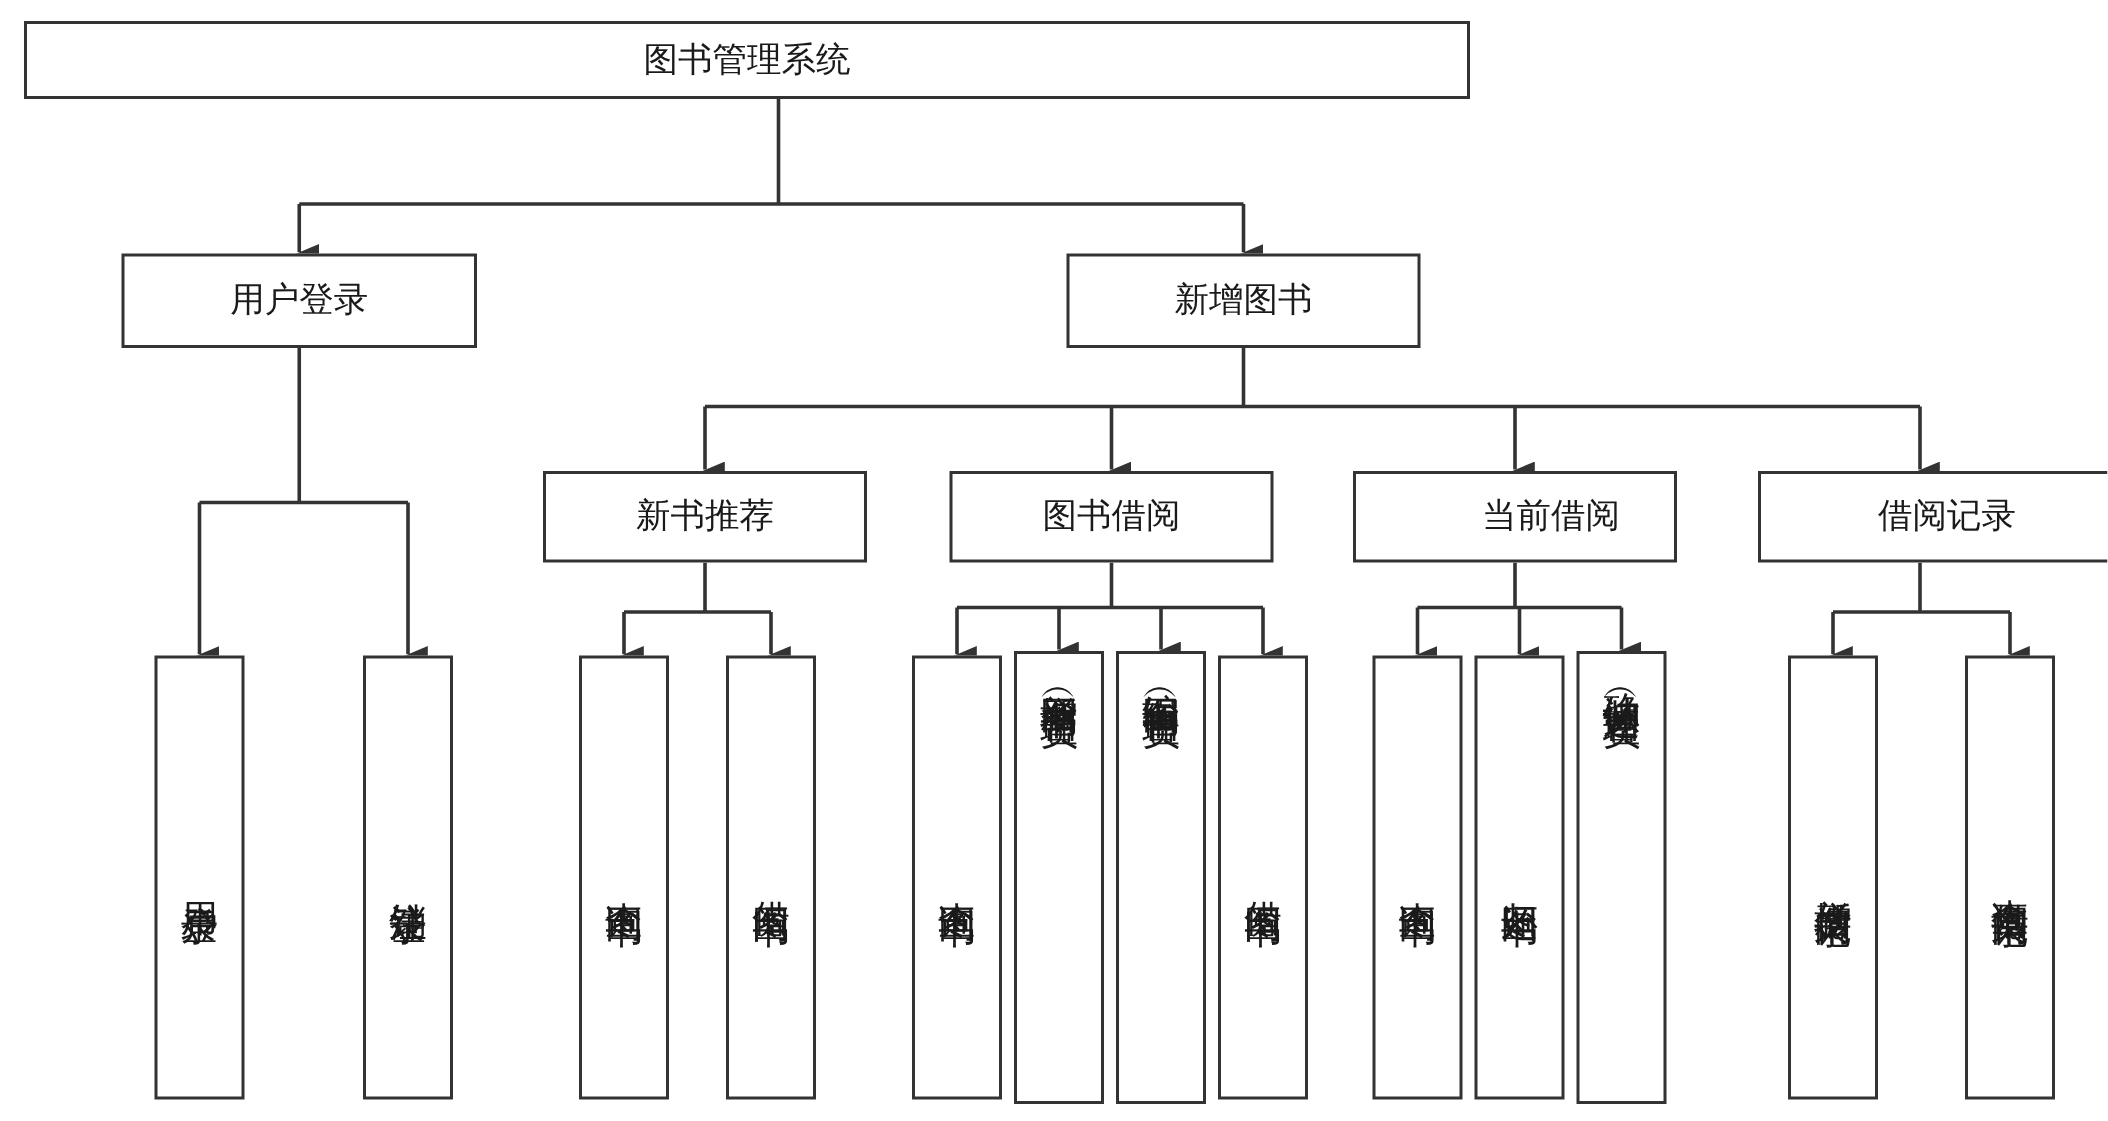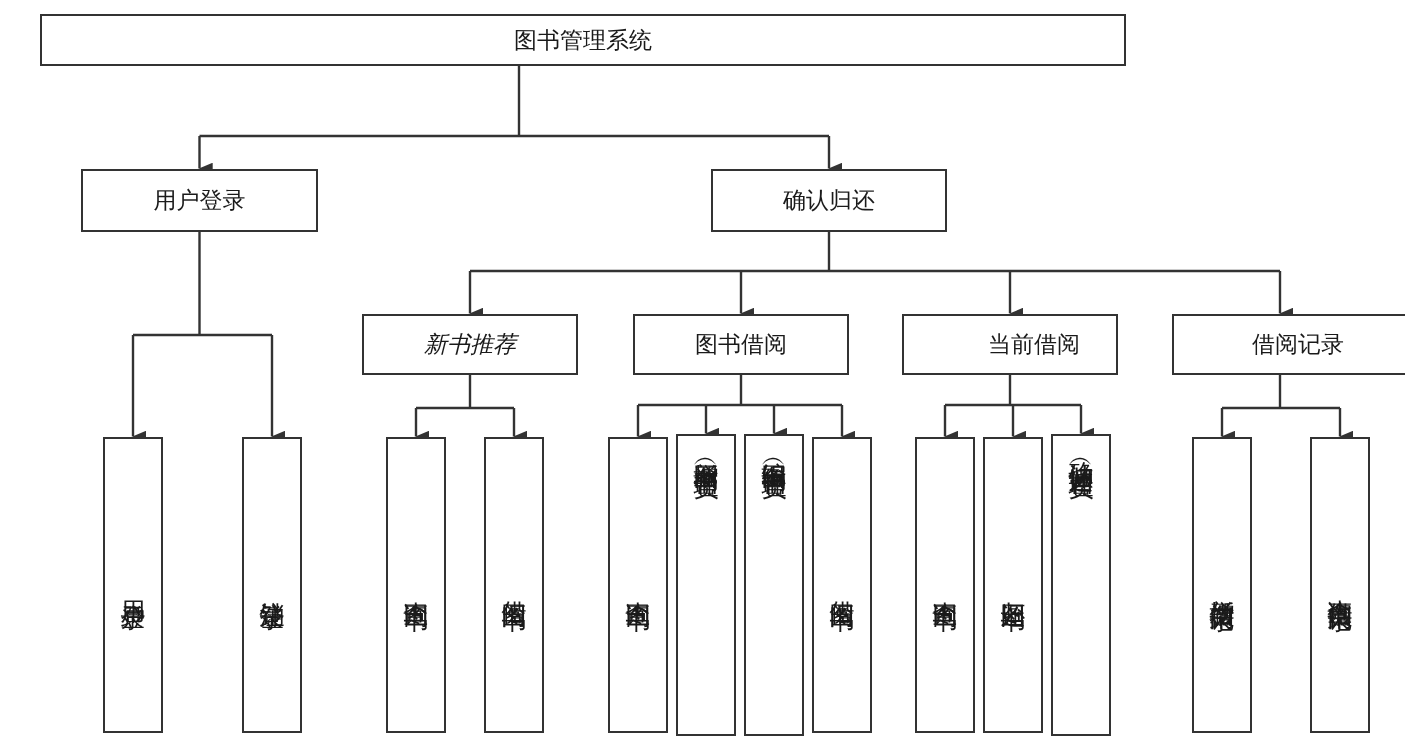--- a/index.html
+++ b/index.html
@@ -121,30 +121,30 @@
         <line x1="1013" y1="405" x2="1013" y2="436" stroke="#333333" stroke-width="2.4" marker-end="url(#arrowhead)"></line>
         <line x1="1081" y1="405" x2="1081" y2="433" stroke="#333333" stroke-width="2.4" marker-end="url(#arrowhead)"></line>
         <line x1="1280" y1="375" x2="1280" y2="408" stroke="#333333" stroke-width="2.4"></line>
         <line x1="1222" y1="408" x2="1340" y2="408" stroke="#333333" stroke-width="2.4"></line>
         <line x1="1222" y1="408" x2="1222" y2="436" stroke="#333333" stroke-width="2.4" marker-end="url(#arrowhead)"></line>
         <line x1="1340" y1="408" x2="1340" y2="436" stroke="#333333" stroke-width="2.4" marker-end="url(#arrowhead)"></line>
       </g>
   </svg>
 
   <div id="nodes-layer">
-      <div class="node horiz root" style="left: 16px; top: 14px; width: 1086px; height: 52px; margin-left: 24px;">
+      <div class="node horiz root" style="left: 16px; top: 14px; width: 964px; height: 52px;">
         <span class="node-label">图书管理系统</span>
       </div>
       <div class="node horiz" style="left: 81px; top: 169px; width: 237px; height: 63px;">
         <span class="node-label">用户登录</span>
       </div>
       <div class="node horiz" style="left: 711px; top: 169px; width: 236px; height: 63px;">
-        <span class="node-label">确认归还</span>
+        <span class="node-label">新增图书</span>
       </div>
-      <div class="node horiz" style="left: 362px; top: 314px; width: 216px; height: 61px; font-style: italic;">
+      <div class="node horiz" style="left: 362px; top: 314px; width: 216px; height: 61px;">
         <span class="node-label">新书推荐</span>
       </div>
       <div class="node horiz" style="left: 633px; top: 314px; width: 216px; height: 61px;">
         <span class="node-label">图书借阅</span>
       </div>
       <div class="node horiz" style="left: 902px; top: 314px; width: 216px; height: 61px; padding-left: 48px;">
         <span class="node-label">当前借阅</span>
       </div>
       <div class="node horiz" style="left: 1172px; top: 314px; width: 252px; height: 61px;">
         <span class="node-label">借阅记录</span>

